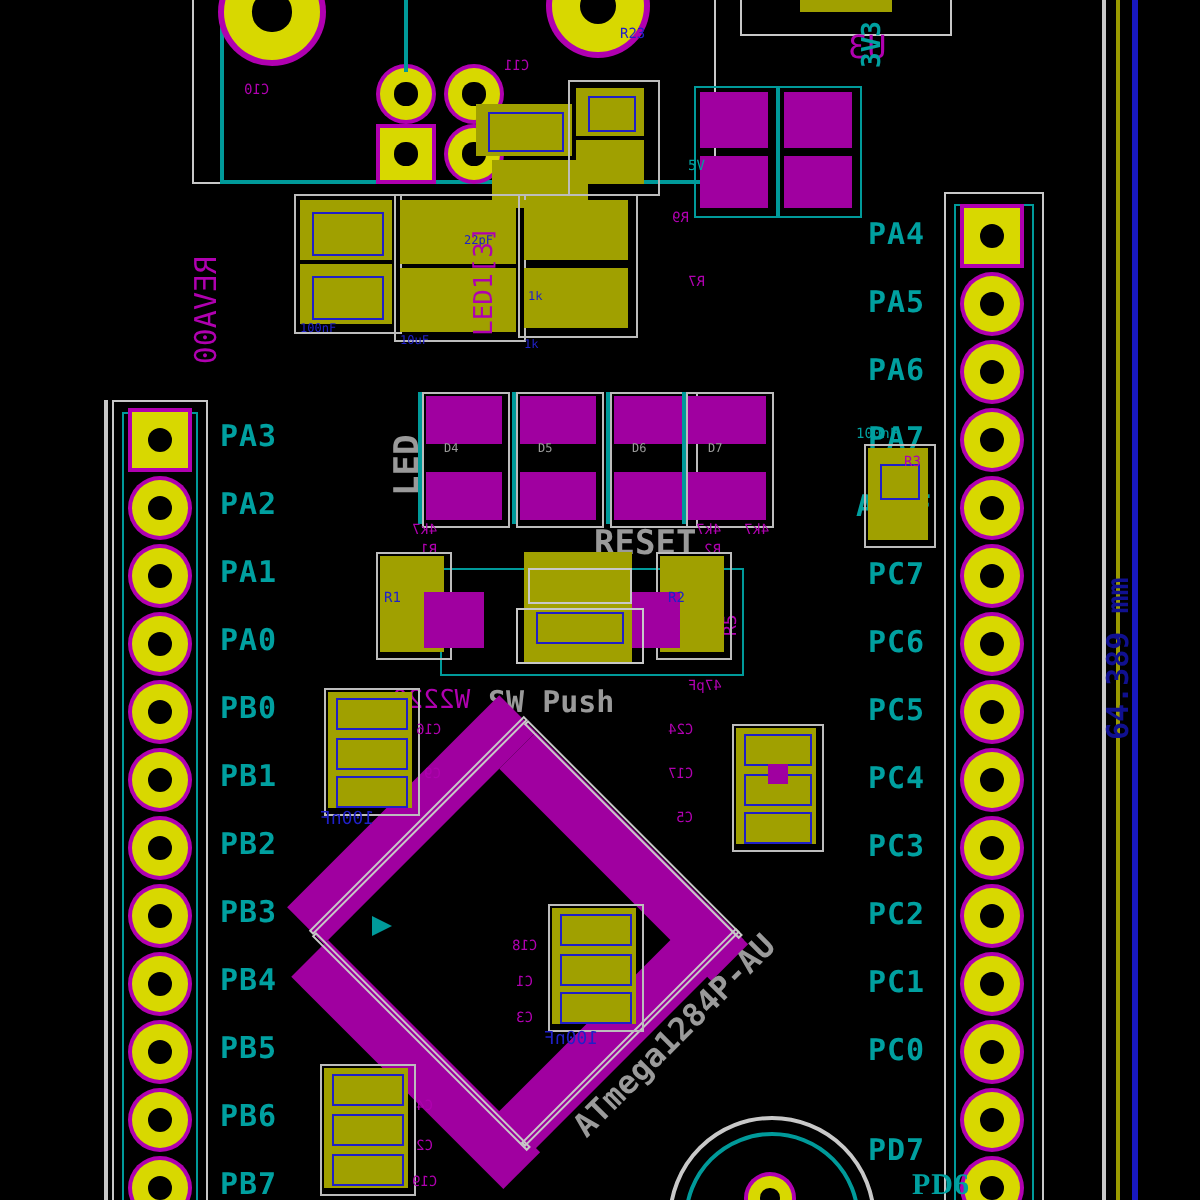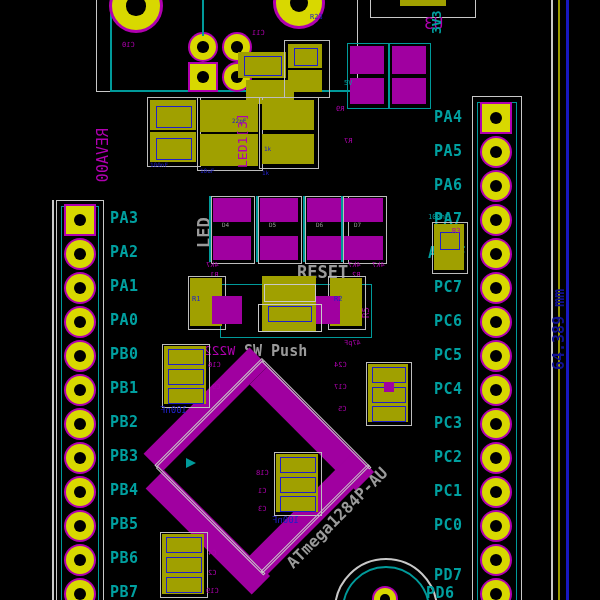--- a/index.html
+++ b/index.html
@@ -385,21 +385,21 @@
   <div class="pinlabel lbl" style="left:428px;top:246px;">AREF</div>
   <div class="pinlabel lbl" style="left:434px;top:280px;">PC7</div>
   <div class="pinlabel lbl" style="left:434px;top:314px;">PC6</div>
   <div class="pinlabel lbl" style="left:434px;top:348px;">PC5</div>
   <div class="pinlabel lbl" style="left:434px;top:382px;">PC4</div>
   <div class="pinlabel lbl" style="left:434px;top:416px;">PC3</div>
   <div class="pinlabel lbl" style="left:434px;top:450px;text-align:right;">PC2</div>
   <div class="pinlabel lbl" style="left:434px;top:484px;">PC1</div>
   <div class="pinlabel lbl" style="left:434px;top:518px;">PC0</div>
   <div class="pinlabel lbl" style="left:434px;top:568px;">PD7</div>
-  <div class="pinlabel lbl" style="left:426px;top:586px;">PD6</div>
+  <div class="pinlabel lbl" style="left:456px;top:586px;font-family:Liberation Serif, serif;">PD6</div>
 
   <div class="courtyard" style="left:432px;top:222px;width:34px;height:50px;"></div>
   <div class="smd-y" style="left:434px;top:224px;width:30px;height:46px;"></div>
   <div class="bluebox" style="left:440px;top:232px;width:18px;height:16px;"></div>
   <div class="lbl c-magenta tiny" style="left:452px;top:228px;">R3</div>
   <div class="lbl c-teal tiny" style="left:428px;top:214px;">100nF</div>
 
   <div class="edge-white abs" style="left:52px;top:200px;width:2px;height:400px;"></div>
 
 </div>

